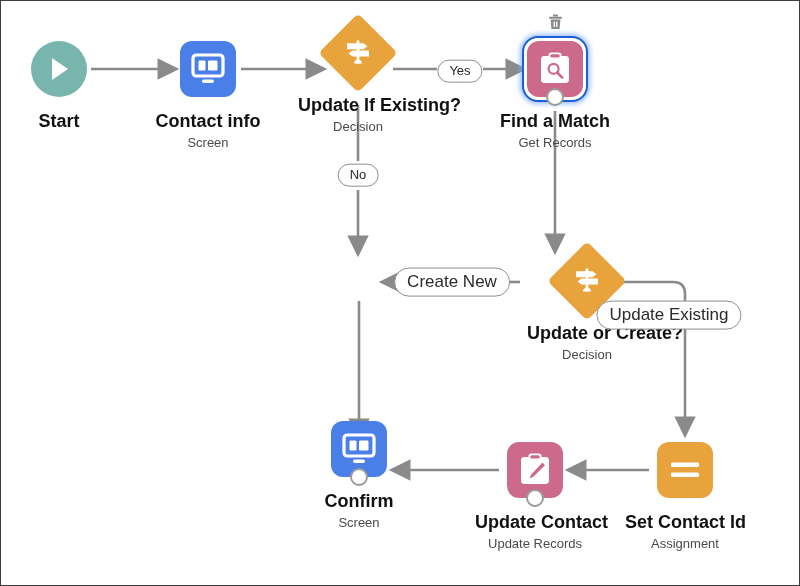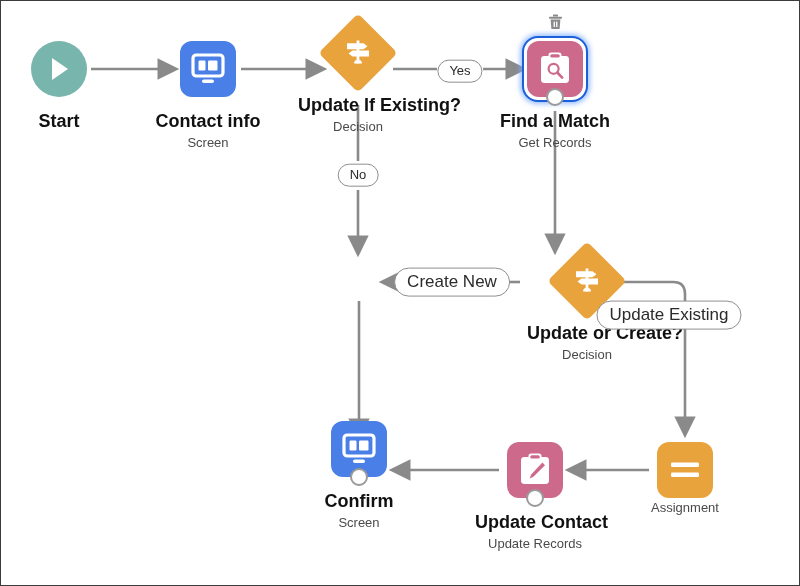--- a/index.html
+++ b/index.html
@@ -294,20 +294,21 @@
 
   <div class="node" style="left:684px;top:441px;">
     <div class="shape-wrap">
       <div class="sq orange">
         <svg width="30" height="20" viewBox="0 0 30 20">
           <rect x="1" y="2.5" width="28" height="4.6" rx="1.4" fill="#ffffff"></rect>
           <rect x="1" y="12.5" width="28" height="4.6" rx="1.4" fill="#ffffff"></rect>
         </svg>
       </div>
     </div>
+    <div class="lbl-name">Set Contact Id</div>
     <div class="lbl-type">Assignment</div>
   </div>
 
   <div class="pill" style="left:459px;top:70px;">Yes</div>
 
   <div class="pill" style="left:357px;top:174px;">No</div>
 
   <div class="pill wide" style="left:451px;top:281px;">Create New</div>
 
   <div class="pill wide" style="left:668px;top:314px;">Update Existing</div>

